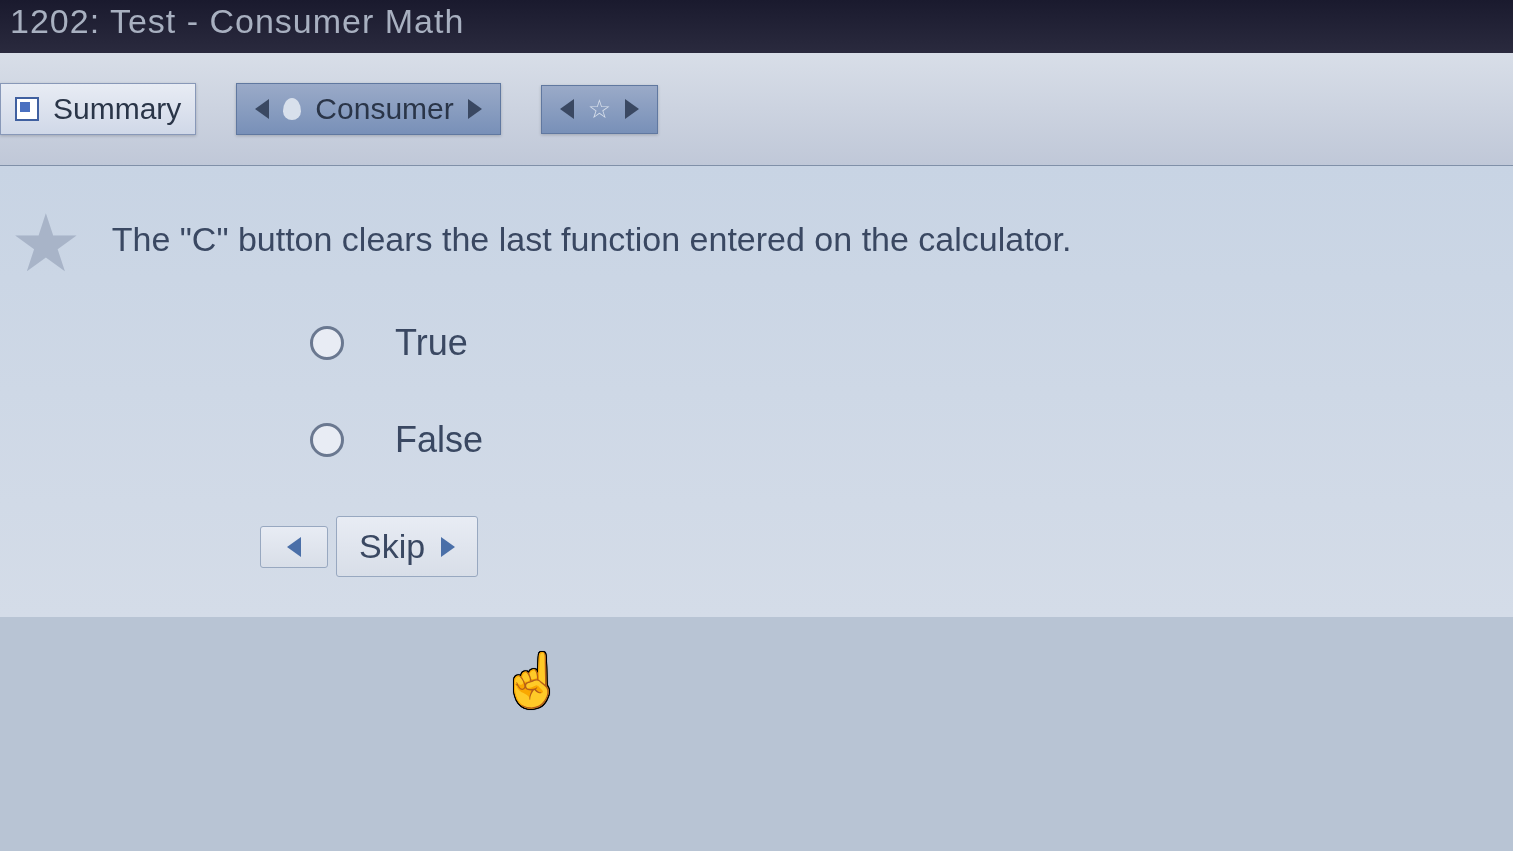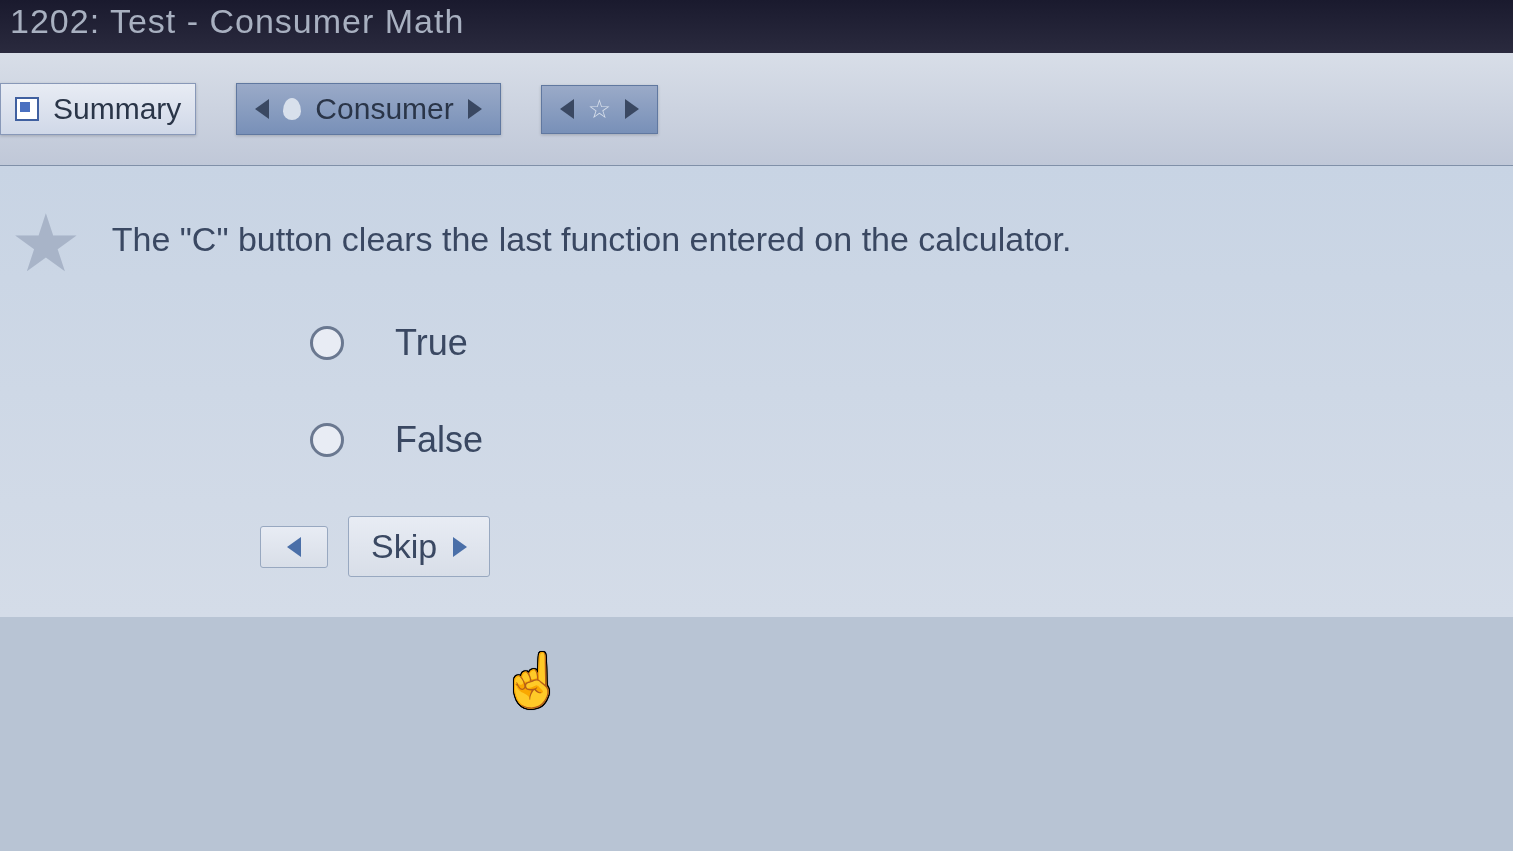--- a/index.html
+++ b/index.html
@@ -117,21 +117,21 @@
     }
     .answer-label {
       font-size: 36px;
       color: #3a4862;
     }
     .nav-row {
       margin-left: 250px;
       margin-top: 30px;
       display: flex;
       align-items: center;
-      gap: 20px;
+      gap: 8px;
     }
     .nav-btn {
       background: linear-gradient(to bottom, #e8ecf4, #d8dee8);
       border: 1px solid #98a8c0;
       border-radius: 3px;
       padding: 10px 22px;
       font-size: 34px;
       color: #3a4862;
       display: flex;
       align-items: center;

